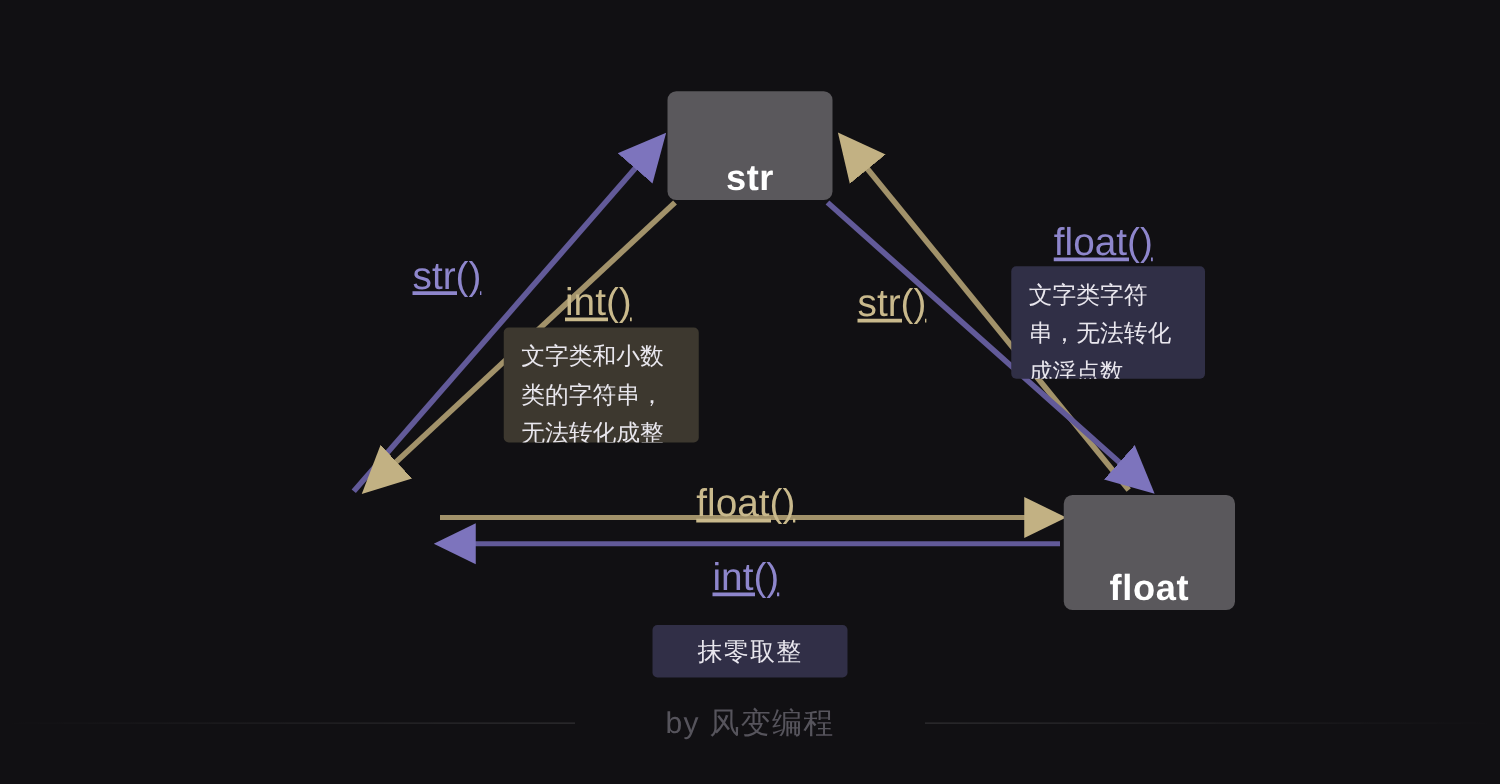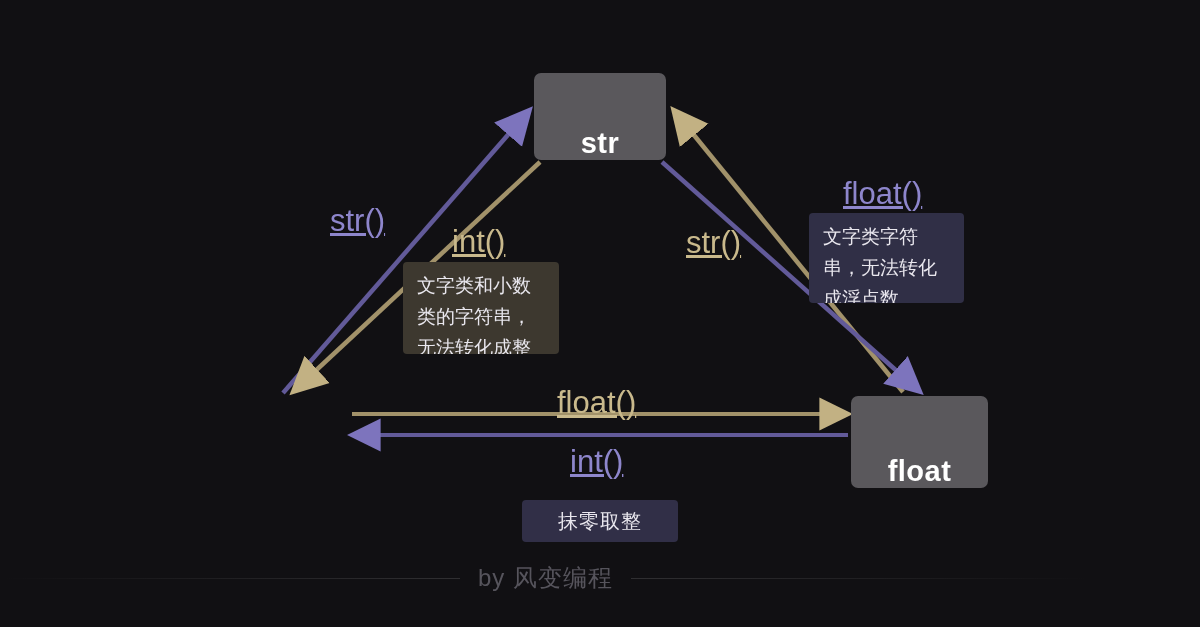--- a/index.html
+++ b/index.html
@@ -105,21 +105,21 @@
 
   
   .footer {
     position: absolute;
     left: 0;
     top: 558px;
     width: 1200px;
     height: 40px;
     display: flex;
     align-items: center;
-    justify-content: flex-start;
+    justify-content: space-between;
     z-index: 5;
   }
   .footer .rule {
     height: 1px;
     width: 460px;
     background: linear-gradient(to right, rgba(255,255,255,0.0), rgba(255,255,255,0.13));
   }
   .footer .rule.right {
     background: linear-gradient(to left, rgba(255,255,255,0.0), rgba(255,255,255,0.13));
   }

